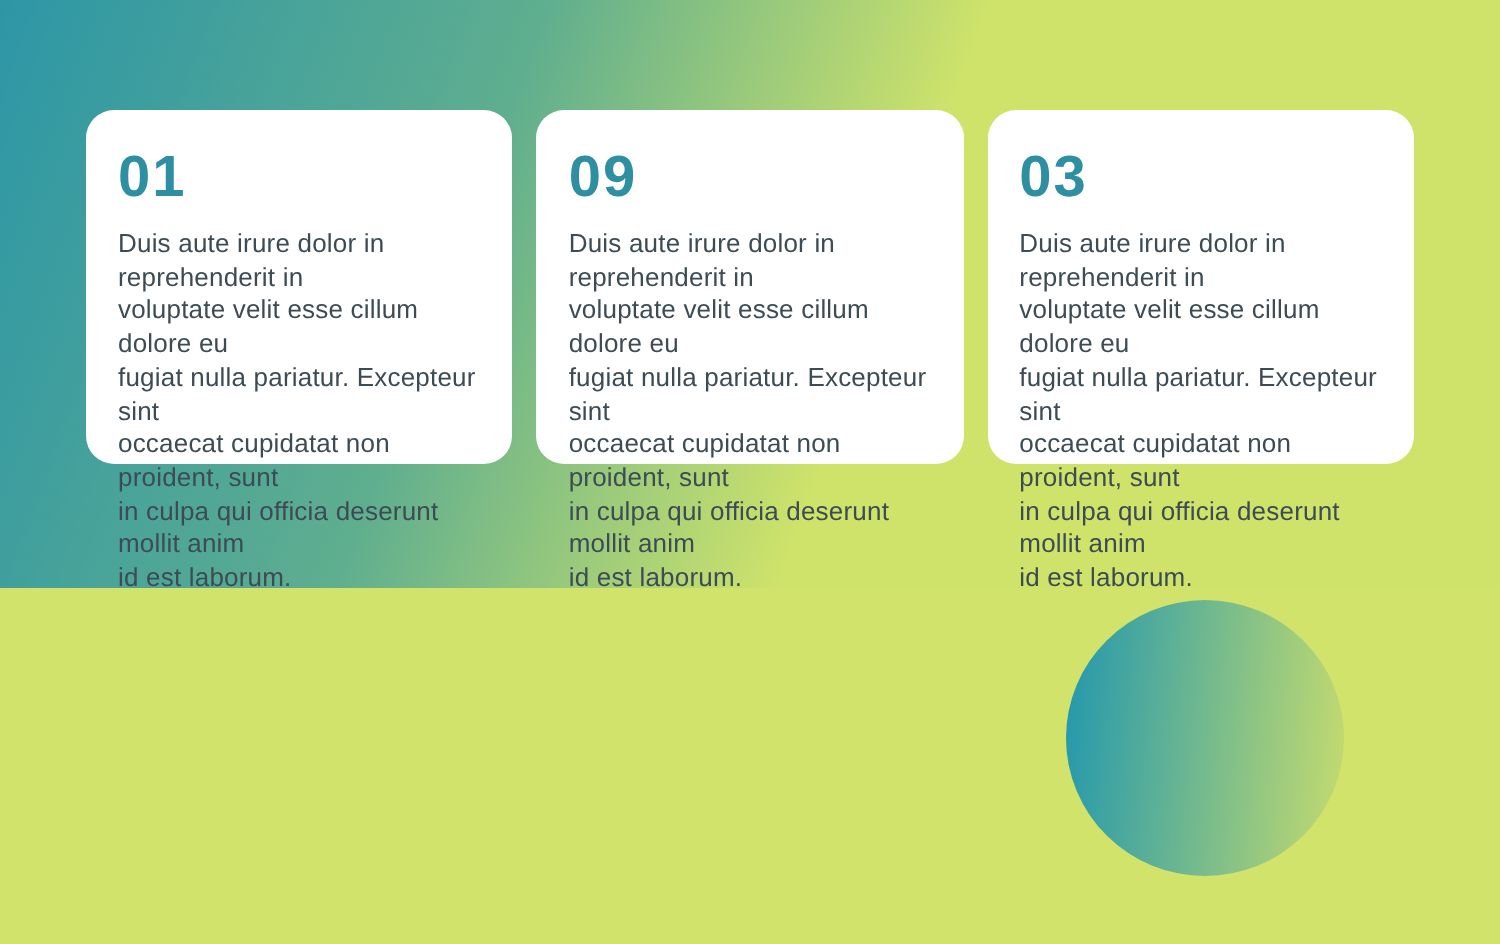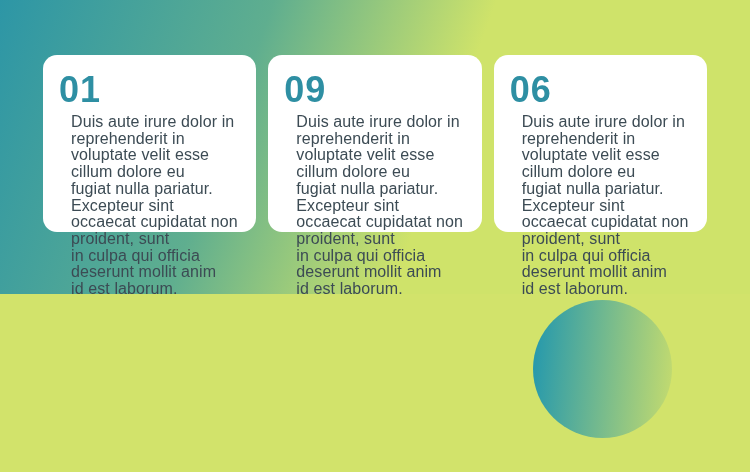--- a/index.html
+++ b/index.html
@@ -53,29 +53,29 @@
   }
   .card {
     flex: 1 1 0;
     height: 177px;
     background: var(--card-bg, #ffffff);
     border-radius: 14px;
     box-sizing: border-box;
     padding: 19px 15px 0 16px;
   }
   .card-number {
-    font-size: 36px;
+    font-size: 29px;
     line-height: 31px;
     font-weight: bold;
     letter-spacing: 1px;
     color: var(--number-color, #2e8fa3);
   }
   .card-text {
-    margin: 9px 0 0 12px;
-    font-size: 16px;
+    margin: 9px 0 0 0;
+    font-size: 13px;
     line-height: 16.7px;
     color: var(--text-color, #3c4b54);
     white-space: pre-line;
     letter-spacing: 0.1px;
   }
 </style>
 </head>
 <body>
 
 <div class="stage">
@@ -100,21 +100,21 @@
       <div class="card-number">09</div>
       <p class="card-text">Duis aute irure dolor in reprehenderit in
 voluptate velit esse cillum dolore eu
 fugiat nulla pariatur. Excepteur sint
 occaecat cupidatat non proident, sunt
 in culpa qui officia deserunt mollit anim
 id est laborum.</p>
     </article>
 
     <article class="card">
-      <div class="card-number">06</div>
+      <div class="card-number">03</div>
       <p class="card-text">Duis aute irure dolor in reprehenderit in
 voluptate velit esse cillum dolore eu
 fugiat nulla pariatur. Excepteur sint
 occaecat cupidatat non proident, sunt
 in culpa qui officia deserunt mollit anim
 id est laborum.</p>
     </article>
 
   </div>
 </div>

